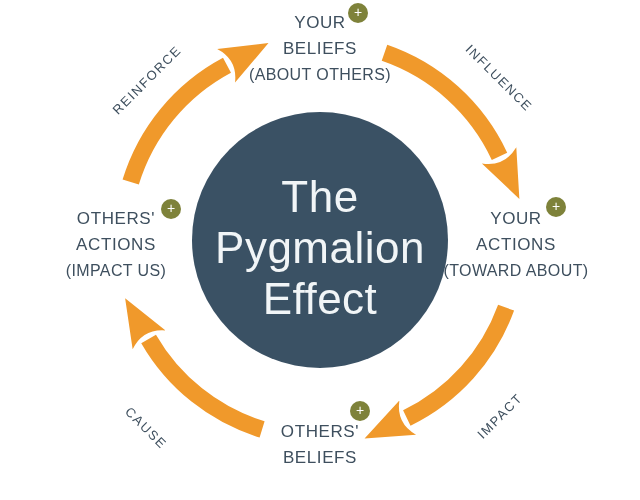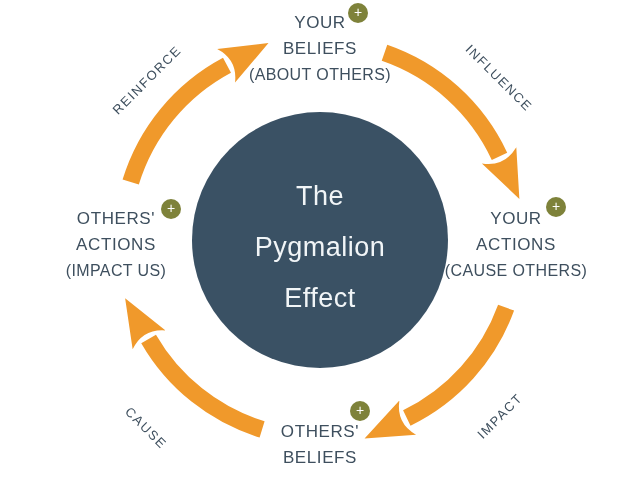--- a/index.html
+++ b/index.html
@@ -22,21 +22,21 @@
     overflow:hidden;
     background:var(--background);
   }
   .stage svg{position:absolute;left:0;top:0;}
   .center-title{
     position:absolute;
     left:320px;top:247px;
     transform:translate(-50%,-50%);
     text-align:center;
     color:var(--title);
-    font-size:27px;
+    font-size:44px;
     line-height:51px;
     letter-spacing:0.5px;
     white-space:nowrap;
   }
   .node{
     position:absolute;
     transform:translateX(-50%);
     text-align:center;
     color:var(--text);
     white-space:nowrap;
@@ -105,21 +105,21 @@
   <div class="node" style="left:320px;top:10px">
     <div class="main">YOUR</div>
     <div class="main">BELIEFS</div>
     <div class="sub">(ABOUT OTHERS)</div>
   </div>
   <div class="plus-badge" style="left:348px;top:3px">+</div>
 
   <div class="node" style="left:516px;top:206px">
     <div class="main">YOUR</div>
     <div class="main">ACTIONS</div>
-    <div class="sub">(CAUSE OTHERS)</div>
+    <div class="sub">(TOWARD ABOUT)</div>
   </div>
   <div class="plus-badge" style="left:546px;top:197px">+</div>
 
   <div class="node" style="left:320px;top:419px">
     <div class="main">OTHERS'</div>
     <div class="main">BELIEFS</div>
   </div>
   <div class="plus-badge" style="left:350px;top:401px">+</div>
 
   <div class="node" style="left:116px;top:206px">

